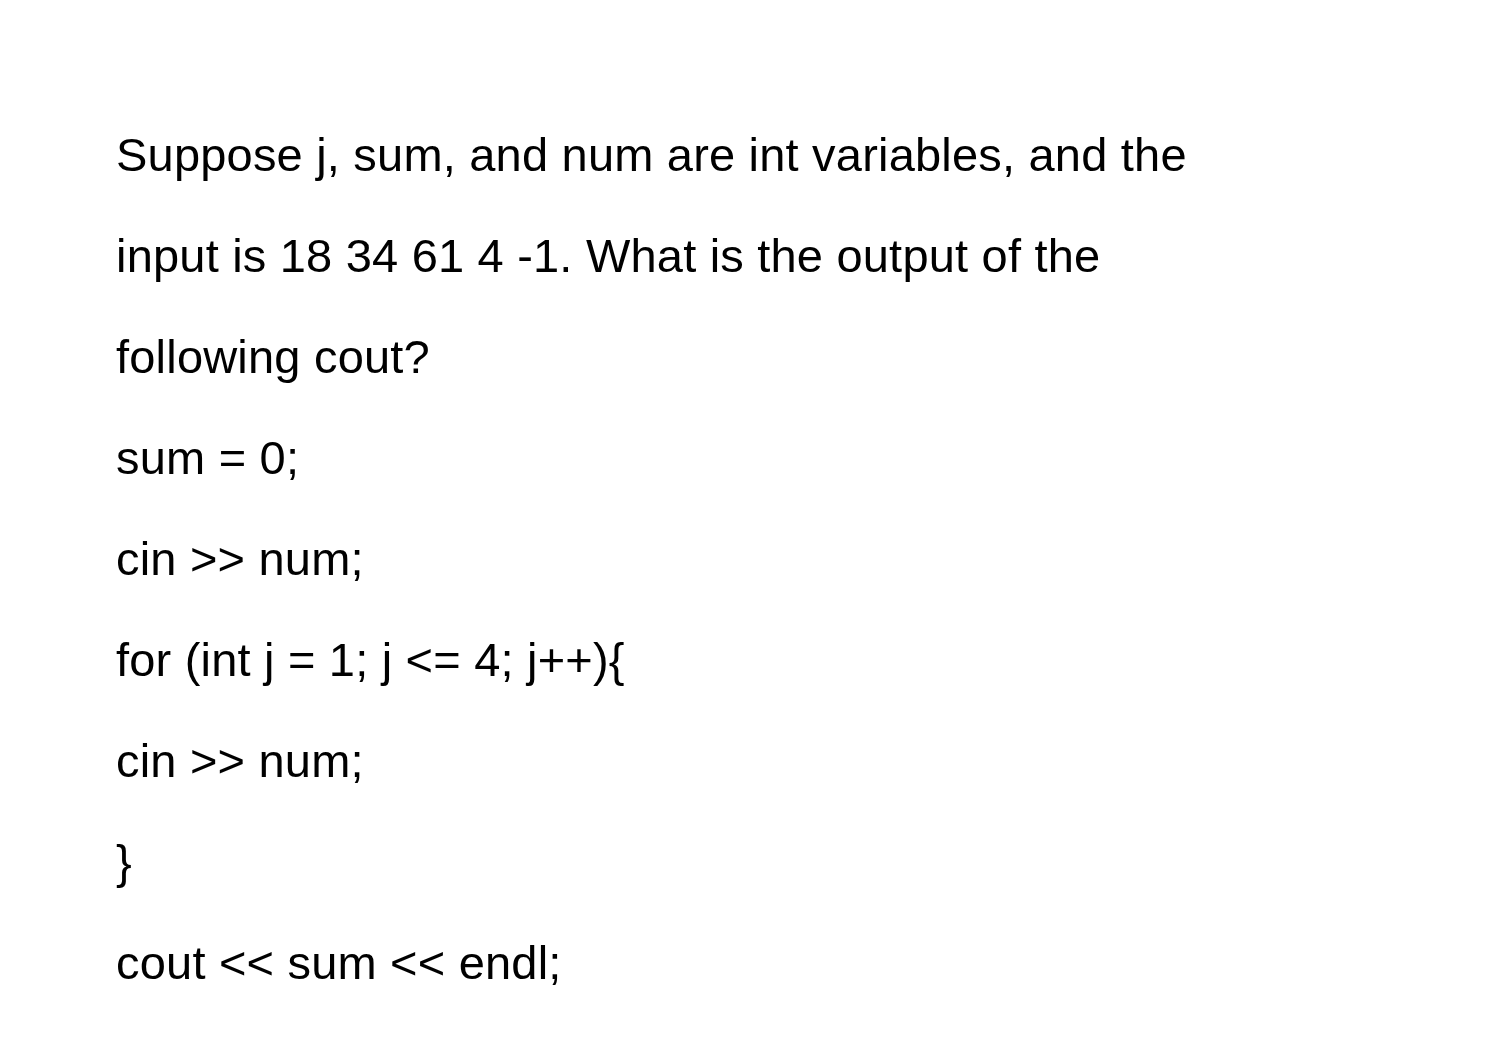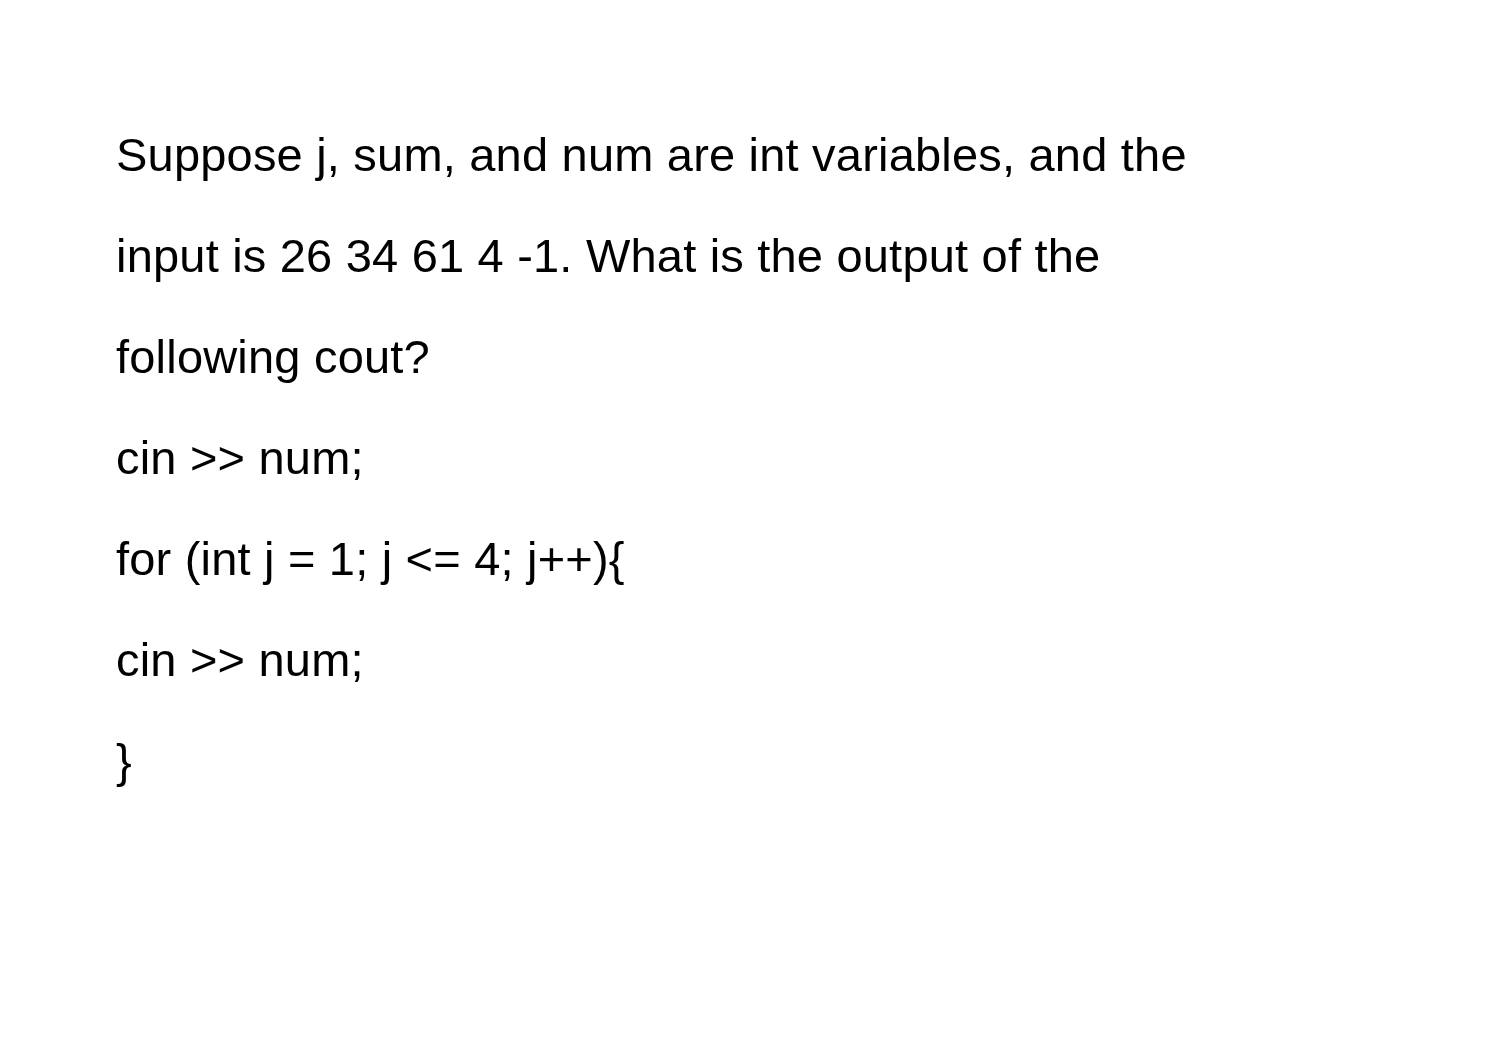--- a/index.html
+++ b/index.html
@@ -23,19 +23,21 @@
   }
   .line {
     display: block;
   }
 </style>
 </head>
 <body>
 
 <div class="content">
   <span class="line">Suppose j, sum, and num are int variables, and the</span>
-  <span class="line">input is 26 34 61 4 -1. What is the output of the</span>
+  <span class="line">input is 18 34 61 4 -1. What is the output of the</span>
   <span class="line">following cout?</span>
+  <span class="line">sum = 0;</span>
   <span class="line">cin &gt;&gt; num;</span>
   <span class="line">for (int j = 1; j &lt;= 4; j++){</span>
   <span class="line">cin &gt;&gt; num;</span>
   <span class="line">}</span>
+  <span class="line">cout &lt;&lt; sum &lt;&lt; endl;</span>
 </div>
 
 </body></html>

